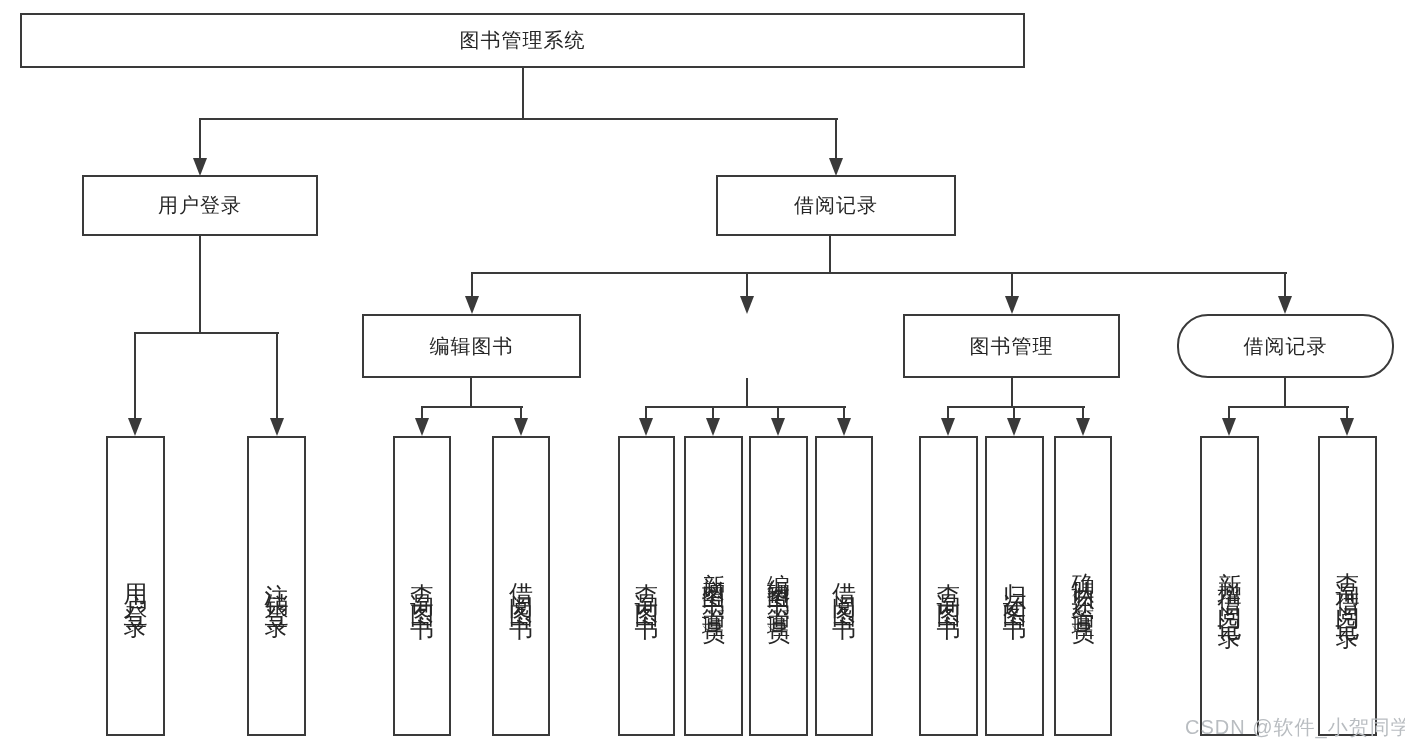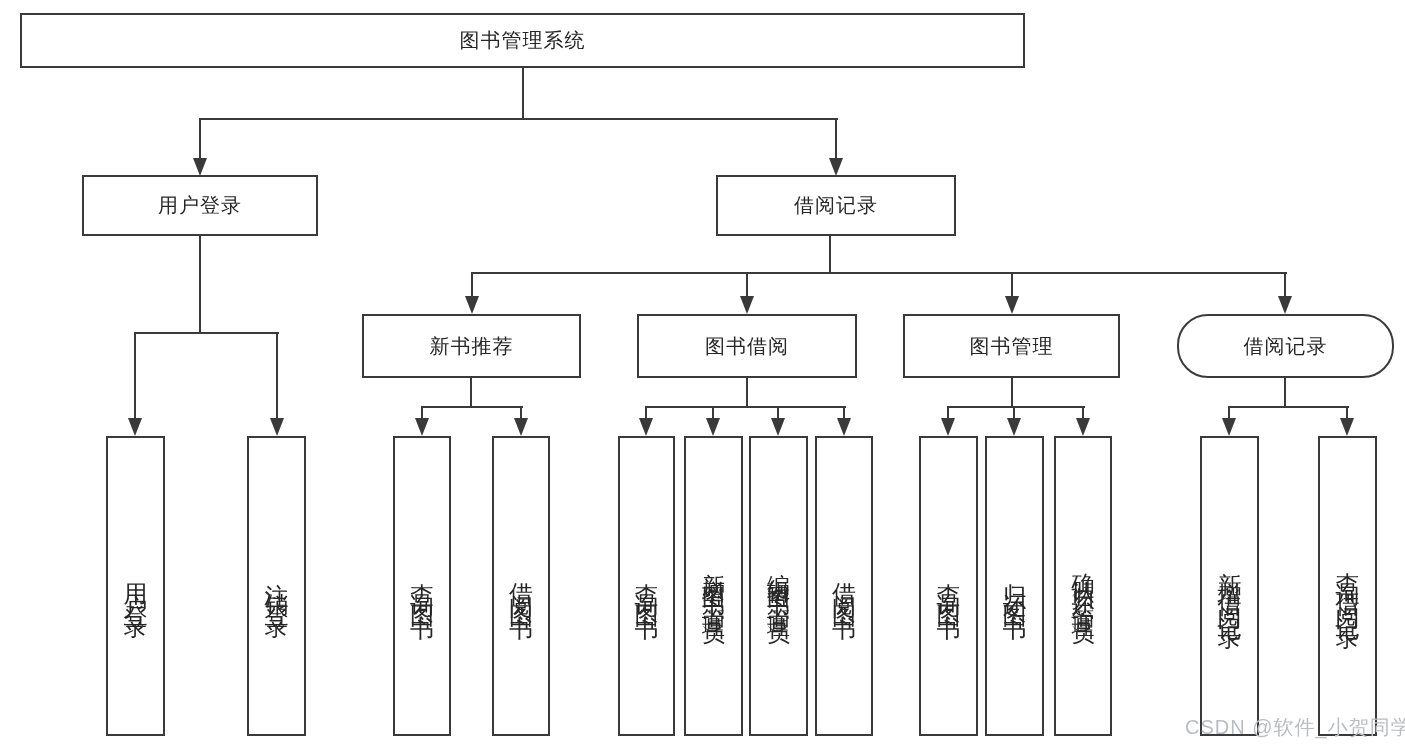--- a/index.html
+++ b/index.html
@@ -58,22 +58,21 @@
 </head>
 <body>
 
 <div class="canvas">
 
   <div class="box" style="left:20px;top:13px;width:1005px;height:55px;">图书管理系统</div>
 
   <div class="box" style="left:82px;top:175px;width:236px;height:61px;">用户登录</div>
   <div class="box" style="left:716px;top:175px;width:240px;height:61px;">借阅记录</div>
 
-  <div class="box" style="left:362px;top:314px;width:219px;height:64px;">新书推荐</div>
-  <div class="box" style="left:637px;top:314px;width:220px;height:64px;">图书借阅</div>
+  <div class="box" style="left:362px;top:314px;width:219px;height:64px;">编辑图书</div>
   <div class="box" style="left:903px;top:314px;width:217px;height:64px;">图书管理</div>
   <div class="box" style="left:1177px;top:314px;width:217px;height:64px;border-radius:31px;">借阅记录</div>
 
   <div class="vbox" style="left:106px;top:436px;width:59px;height:300px;">用户登录</div>
   <div class="vbox" style="left:247px;top:436px;width:59px;height:300px;">注销登录</div>
 
   <div class="vbox" style="left:393px;top:436px;width:58px;height:300px;">查询图书</div>
   <div class="vbox" style="left:492px;top:436px;width:58px;height:300px;">借阅图书</div>
 
   <div class="vbox" style="left:618px;top:436px;width:57px;height:300px;">查询图书</div>

